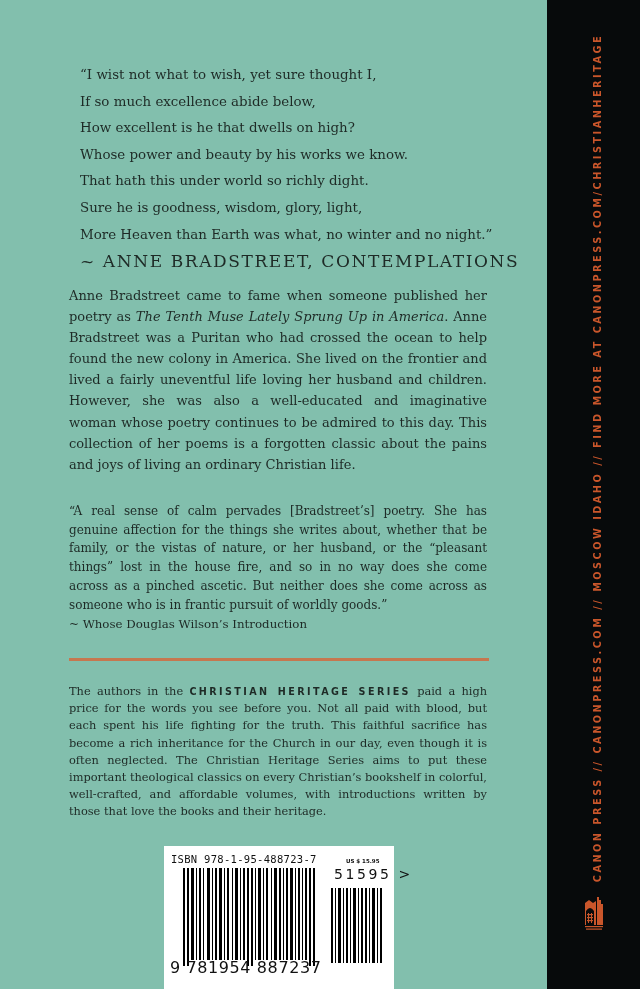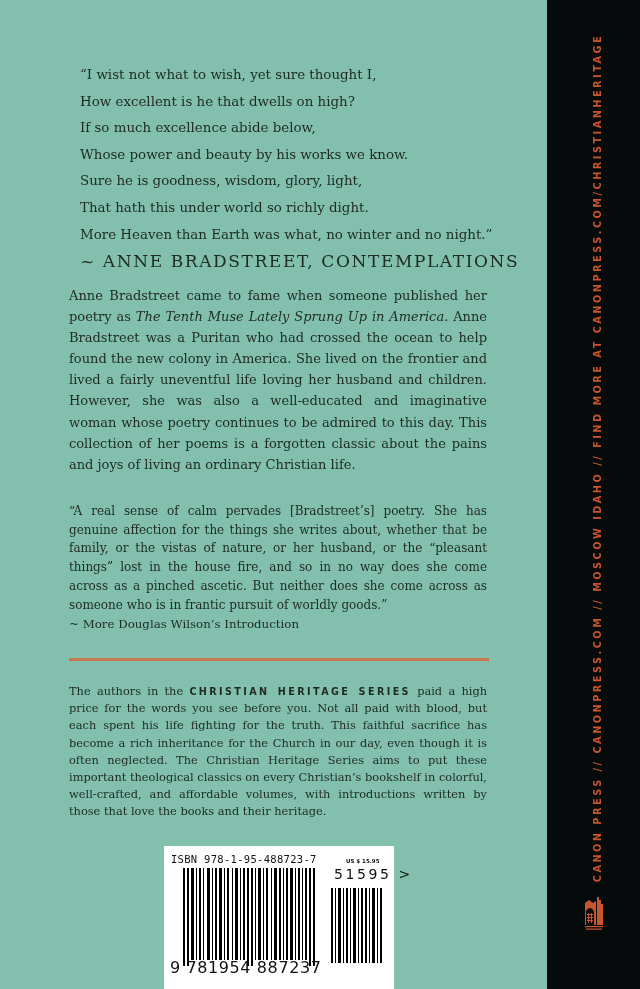--- a/index.html
+++ b/index.html
@@ -46,33 +46,33 @@
   }
   .spine-logo { position: absolute; left: 583px; top: 895px; width: 24px; height: 36px; }
 </style>
 </head>
 <body>
 
 <div class="cover">
 
   <div class="poem">
     <span class="line">“I wist not what to wish, yet sure thought I,</span>
+    <span class="line">If so much excellence abide below,</span>
     <span class="line">How excellent is he that dwells on high?</span>
-    <span class="line">If so much excellence abide below,</span>
     <span class="line">Whose power and beauty by his works we know.</span>
+    <span class="line">That hath this under world so richly dight.</span>
     <span class="line">Sure he is goodness, wisdom, glory, light,</span>
-    <span class="line">That hath this under world so richly dight.</span>
     <span class="line">More Heaven than Earth was what, no winter and no night.”</span>
     <span class="attrib">~ ANNE BRADSTREET, CONTEMPLATIONS</span>
   </div>
 
   <div class="desc"><span>Anne Bradstreet came to fame when someone published her poetry as </span><i>The Tenth Muse Lately Sprung Up in America</i><span>. Anne Bradstreet was a Puritan who had crossed the ocean to help found the new colony in America. She lived on the frontier and lived a fairly uneventful life loving her husband and children. However, she was also a well-educated and imaginative woman whose poetry continues to be admired to this day. This collection of her poems is a forgotten classic about the pains and joys of living an ordinary Christian life.</span></div>
 
   <div class="review">“A real sense of calm pervades [Bradstreet’s] poetry. She has genuine affection for the things she writes about, whether that be family, or the vistas of nature, or her husband, or the “pleasant things” lost in the house fire, and so in no way does she come across as a pinched ascetic. But neither does she come across as someone who is in frantic pursuit of worldly goods.”</div>
-  <div class="review-attrib">~ More Douglas Wilson’s Introduction</div>
+  <div class="review-attrib">~ Whose Douglas Wilson’s Introduction</div>
 
   <div class="divider"></div>
 
   <div class="series"><span>The authors in the </span><span class="sc">CHRISTIAN HERITAGE SERIES</span><span> paid a high price for the words you see before you. Not all paid with blood, but each spent his life fighting for the truth. This faithful sacrifice has become a rich inheritance for the Church in our day, even though it is often neglected. The Christian Heritage Series aims to put these important theological classics on every Christian’s bookshelf in colorful, well-crafted, and affordable volumes, with introductions written by those that love the books and their heritage.</span></div>
 
   <div class="barcode-box">
     <div class="isbn-text">ISBN 978-1-95-488723-7</div>
     <div class="price-label">US $ 15.95</div>
     <div class="price-code">51595 &gt;</div>
     <div class="bars-main">

